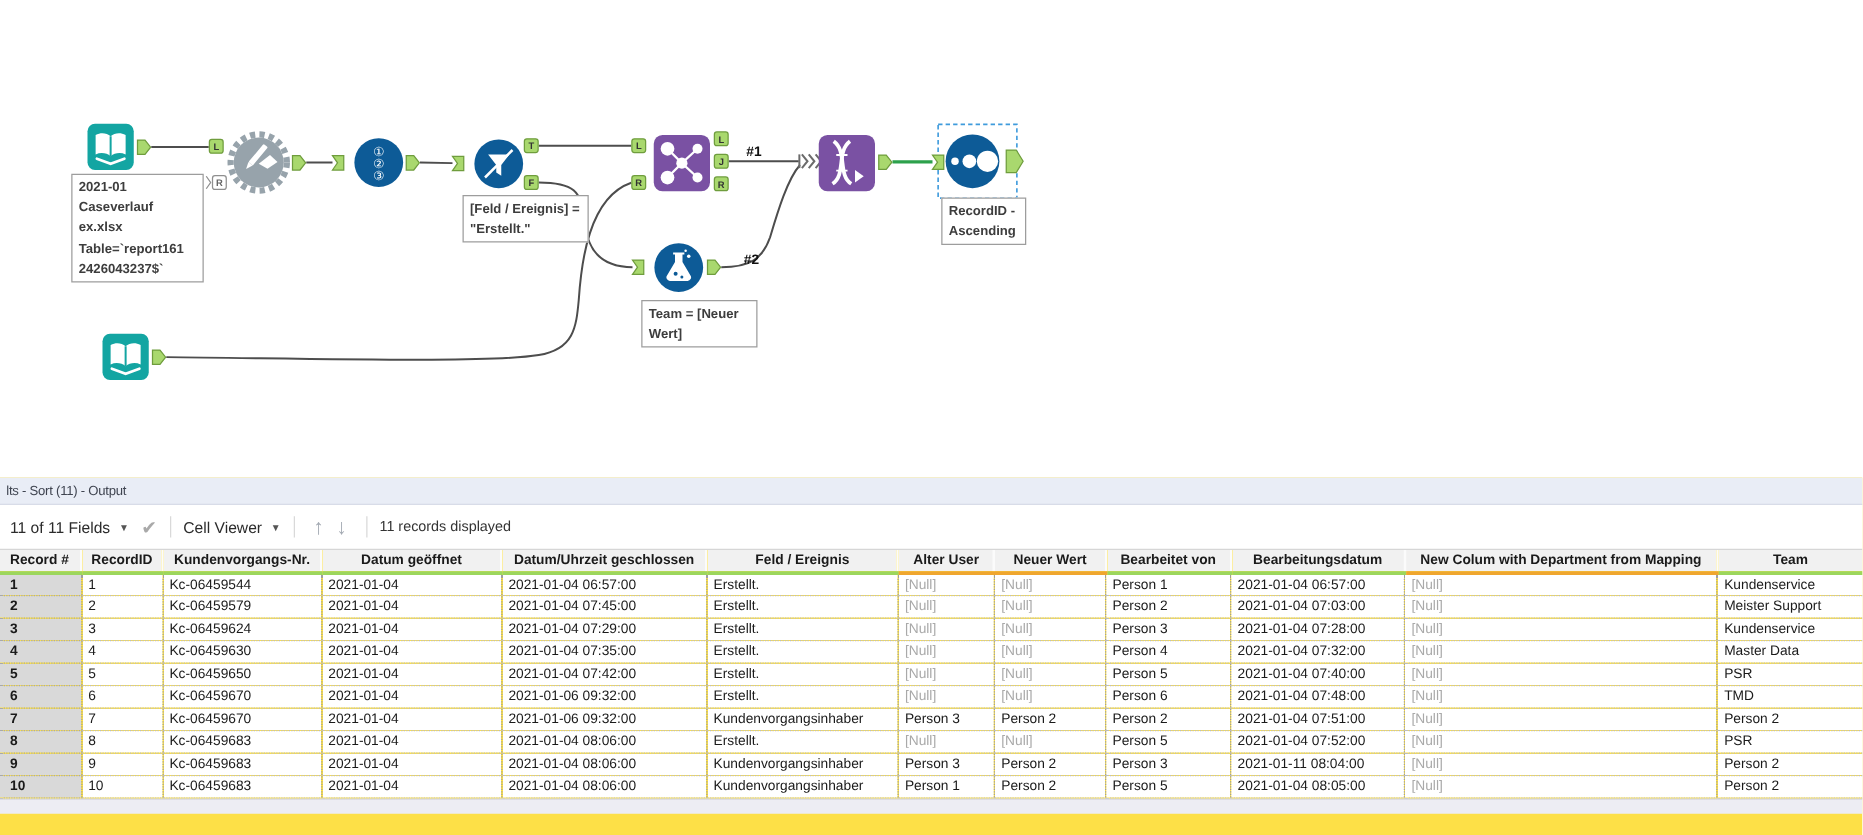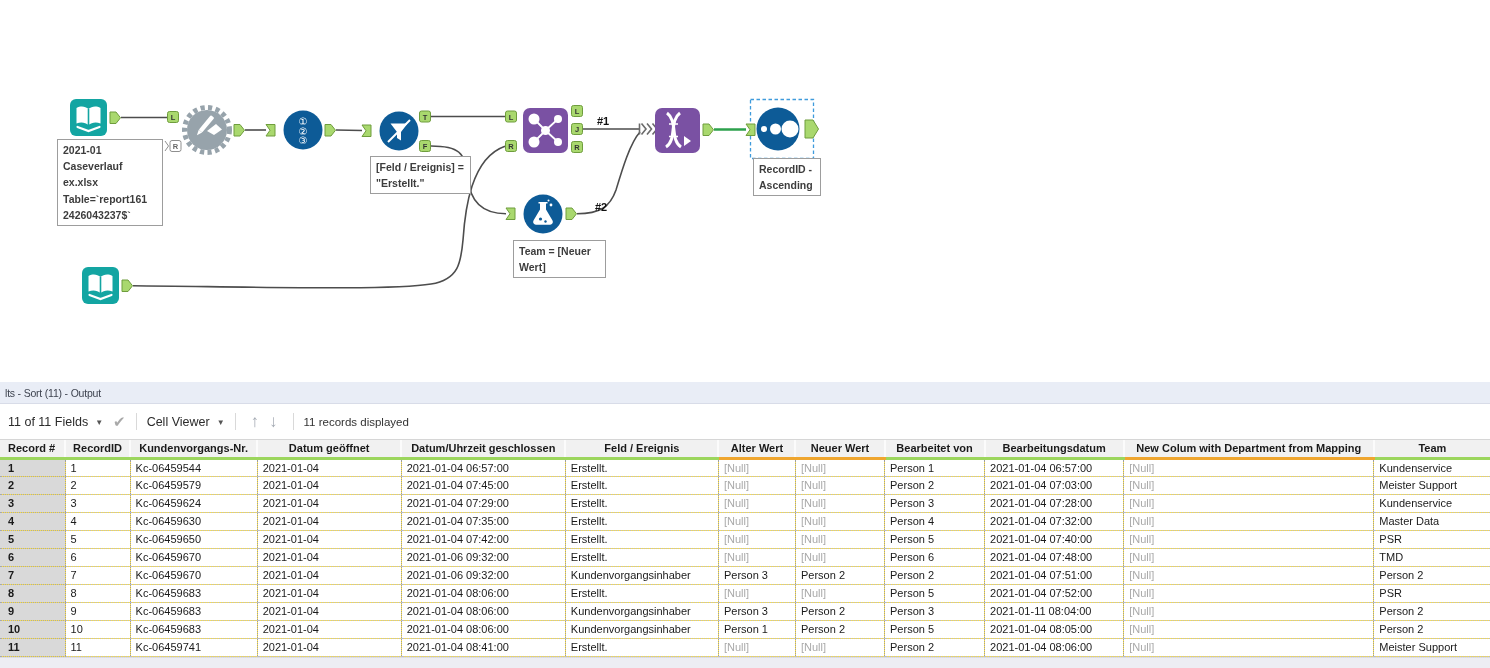--- a/index.html
+++ b/index.html
@@ -247,21 +247,21 @@
           <col style="width:116px">
       </colgroup>
       <thead>
           <tr>
             <th class="green first">Record #</th>
             <th class="green">RecordID</th>
             <th class="green">Kundenvorgangs-Nr.</th>
             <th class="green">Datum geöffnet</th>
             <th class="green">Datum/Uhrzeit geschlossen</th>
             <th class="green">Feld / Ereignis</th>
-            <th class="orange">Alter Wert</th>
+            <th class="orange">Alter User</th>
             <th class="orange">Neuer Wert</th>
             <th class="green">Bearbeitet von</th>
             <th class="green">Bearbeitungsdatum</th>
             <th class="orange">New Colum with Department from Mapping</th>
             <th class="green">Team</th>
           </tr>
         </thead>
       <tbody>
           <tr>
             <td class="rownum">1</td>
@@ -396,32 +396,18 @@
             <td class="">2021-01-04</td>
             <td class="">2021-01-04 08:06:00</td>
             <td class="">Kundenvorgangsinhaber</td>
             <td class="">Person 1</td>
             <td class="">Person 2</td>
             <td class="">Person 5</td>
             <td class="">2021-01-04 08:05:00</td>
             <td class=" nullv">[Null]</td>
             <td class="">Person 2</td>
           </tr>
-          <tr>
-            <td class="rownum">11</td>
-            <td class="">11</td>
-            <td class="">Kc-06459741</td>
-            <td class="">2021-01-04</td>
-            <td class="">2021-01-04 08:41:00</td>
-            <td class="">Erstellt.</td>
-            <td class=" nullv">[Null]</td>
-            <td class=" nullv">[Null]</td>
-            <td class="">Person 2</td>
-            <td class="">2021-01-04 08:06:00</td>
-            <td class=" nullv">[Null]</td>
-            <td class="">Meister Support</td>
-          </tr>
         </tbody>
     </table>
     <div class="table-filler"></div>
   </div>
 
 </div>
 
 </body></html>

